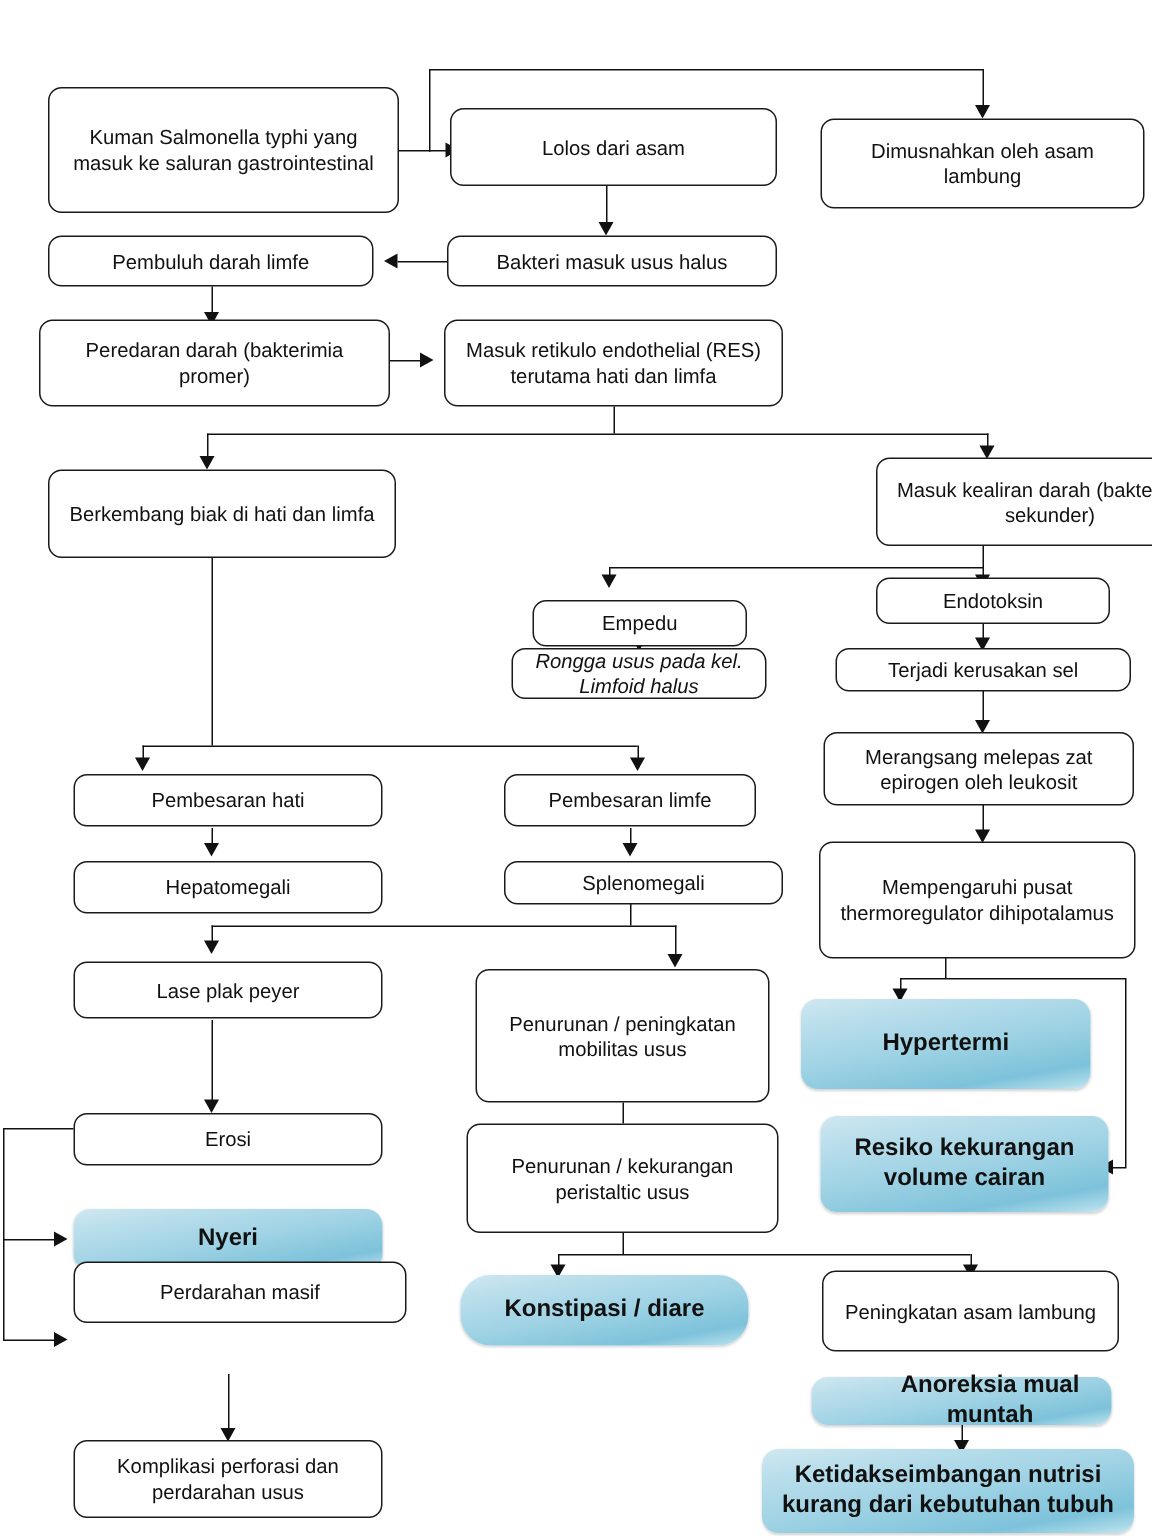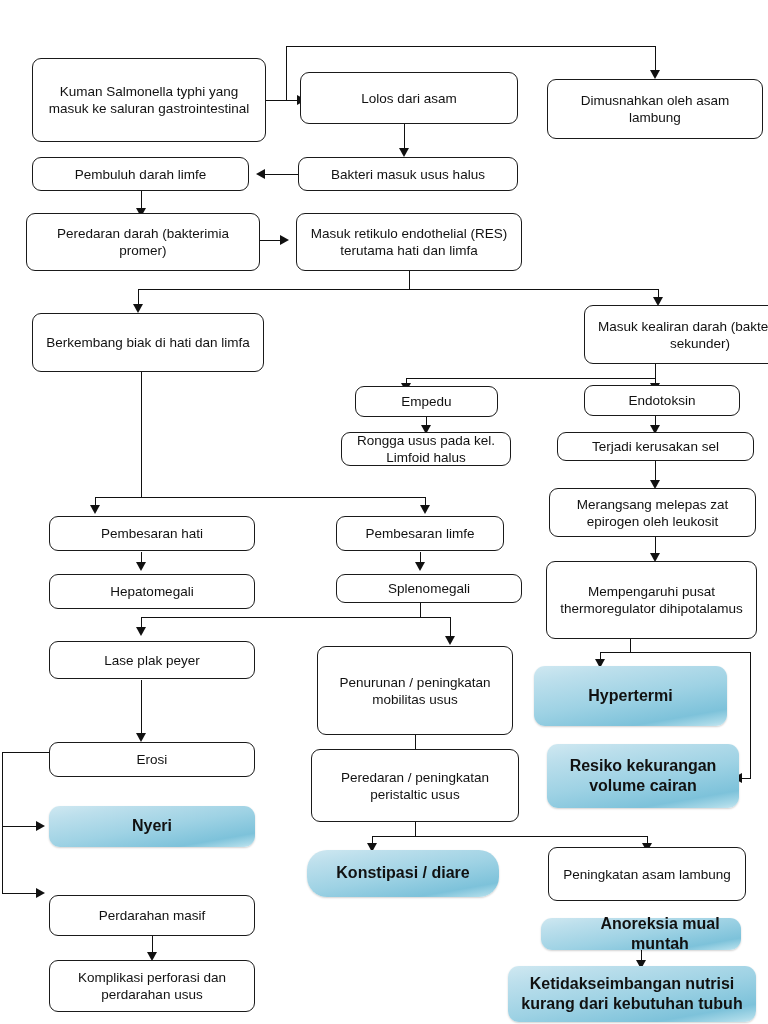--- a/index.html
+++ b/index.html
@@ -178,29 +178,29 @@
   </div>
 
   <div class="node plain" style="left:32px;top:313px;width:232px;height:59px;">
     <span class="txt">Berkembang biak di hati dan limfa</span>
   </div>
 
   <div class="node plain" style="left:536px;top:305px;width:232px;height:59px;margin-left:48px;">
     <span class="txt">Masuk kealiran darah (bakteremia sekunder)</span>
   </div>
 
-  <div class="node plain" style="left:355px;top:386px;width:143px;height:31px;">
+  <div class="node plain" style="left:355px;top:400px;width:143px;height:31px;">
     <span class="txt">Empedu</span>
   </div>
 
   <div class="node plain" style="left:584px;top:385px;width:156px;height:31px;">
     <span class="txt">Endotoksin</span>
   </div>
 
-  <div class="node plain" style="left:341px;top:432px;width:170px;height:34px;">
+  <div class="node plain" style="left:341px;top:432px;width:170px;height:34px;font-style:italic;">
     <span class="txt">Rongga usus pada kel. Limfoid halus</span>
   </div>
 
   <div class="node plain" style="left:557px;top:432px;width:197px;height:29px;">
     <span class="txt">Terjadi kerusakan sel</span>
   </div>
 
   <div class="node plain" style="left:549px;top:488px;width:207px;height:49px;">
     <span class="txt">Merangsang melepas zat epirogen oleh leukosit</span>
   </div>
@@ -235,40 +235,40 @@
 
   <div class="node blue" style="left:534px;top:666px;width:193px;height:60px;">
     <span class="txt">Hypertermi</span>
   </div>
 
   <div class="node plain" style="left:49px;top:742px;width:206px;height:35px;">
     <span class="txt">Erosi</span>
   </div>
 
   <div class="node plain" style="left:311px;top:749px;width:208px;height:73px;">
-    <span class="txt">Peredaran / peningkatan peristaltic usus</span>
+    <span class="txt">Penurunan / kekurangan peristaltic usus</span>
   </div>
 
   <div class="node blue" style="left:547px;top:744px;width:192px;height:64px;">
     <span class="txt">Resiko kekurangan volume cairan</span>
   </div>
 
   <div class="node blue" style="left:49px;top:806px;width:206px;height:41px;">
     <span class="txt">Nyeri</span>
   </div>
 
   <div class="node blue" style="left:307px;top:850px;width:192px;height:47px;border-radius:20px;">
     <span class="txt">Konstipasi  / diare</span>
   </div>
 
   <div class="node plain" style="left:548px;top:847px;width:198px;height:54px;">
     <span class="txt">Peningkatan asam lambung</span>
   </div>
 
-  <div class="node plain" style="left:49px;top:895px;width:206px;height:41px;justify-content:flex-end;">
+  <div class="node plain" style="left:49px;top:841px;width:222px;height:41px;justify-content:flex-end;">
     <span class="txt">Perdarahan masif</span>
   </div>
 
   <div class="node blue" style="left:541px;top:918px;width:200px;height:32px;padding-left:44px;">
     <span class="txt">Anoreksia mual muntah</span>
   </div>
 
   <div class="node plain" style="left:49px;top:960px;width:206px;height:52px;">
     <span class="txt">Komplikasi perforasi dan perdarahan usus</span>
   </div>

